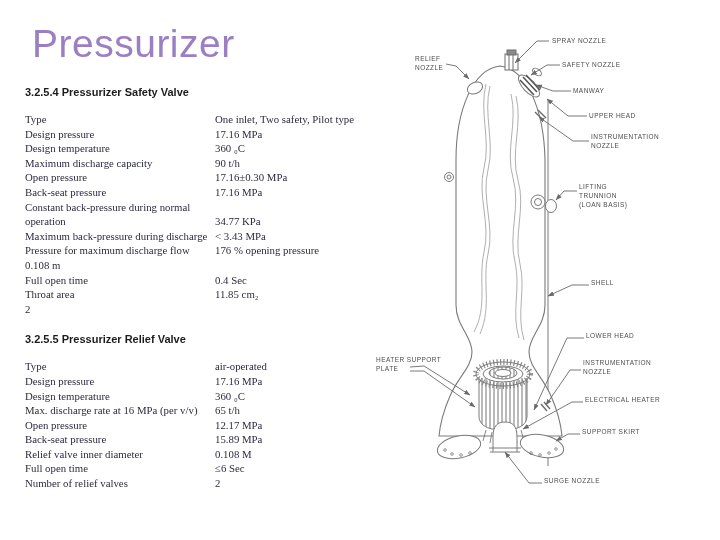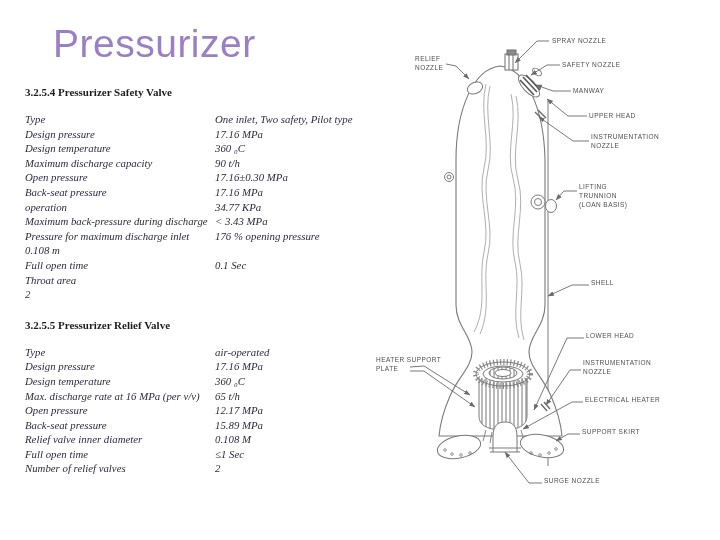--- a/index.html
+++ b/index.html
@@ -1,24 +1,24 @@
 <!DOCTYPE html>
 <html><head>
 <meta charset="utf-8">
 <style>
   html,body{margin:0;padding:0;background:#e8e8e8;}
   .slide{position:relative;width:720px;height:540px;background:#ffffff;overflow:hidden;
          font-family:"Liberation Serif",serif;}
-  .slide-title{position:absolute;left:53px;top:22px;
+  .slide-title{position:absolute;left:32px;top:22px;
          font-family:"Liberation Sans",sans-serif;font-weight:300;
          font-size:39px;letter-spacing:.5px;color:#9b7fc3;}
   .content{position:absolute;left:25px;top:86px;width:340px;}
-  .section-heading{font-family:Liberation Serif, serif;font-weight:700;
+  .section-heading{font-family:Liberation Sans, sans-serif;font-weight:700;
          font-size:11px;color:#1c1c1c;margin:0 0 14px 0;}
-  .spec-table{margin:0 0 17px 0;font-style:italic;}
+  .spec-table{margin:0 0 17px 0;}
   .spec-row{display:flex;font-size:10.8px;line-height:14.6px;color:#2b2b40;}
   .spec-label{width:190px;flex:none;}
   .spec-value{flex:1;}
   .diagram{position:absolute;left:0;top:0;width:720px;height:540px;}
   .diagram svg{position:absolute;left:0;top:0;}
   .dlabel{position:absolute;font-family:"Liberation Sans",sans-serif;
          font-size:6.5px;line-height:1.35;letter-spacing:.45px;color:#4d4d4d;
          white-space:pre-line;}
 </style>
 </head>
@@ -50,40 +50,45 @@
           </div>
           <div class="spec-row">
             <span class="spec-label">Open pressure</span>
             <span class="spec-value">17.16±0.30 MPa</span>
           </div>
           <div class="spec-row">
             <span class="spec-label">Back-seat pressure</span>
             <span class="spec-value">17.16 MPa</span>
           </div>
           <div class="spec-row">
+            <span class="spec-label">Constant back-pressure during normal</span>
+            <span class="spec-value"></span>
+          </div>
+          <div class="spec-row">
             <span class="spec-label">operation</span>
             <span class="spec-value">34.77 KPa</span>
           </div>
           <div class="spec-row">
             <span class="spec-label">Maximum back-pressure during discharge</span>
             <span class="spec-value">&lt; 3.43 MPa</span>
           </div>
           <div class="spec-row">
-            <span class="spec-label">Pressure for maximum discharge inlet</span>
+            <span class="spec-label">Pressure for maximum discharge flow</span>
             <span class="spec-value">176 % opening pressure</span>
           </div>
           <div class="spec-row">
             <span class="spec-value">0.108 m</span>
           </div>
           <div class="spec-row">
             <span class="spec-label">Full open time</span>
-            <span class="spec-value">0.1 Sec</span>
+            <span class="spec-value">0.4 Sec</span>
           </div>
           <div class="spec-row">
             <span class="spec-label">Throat area</span>
+            <span class="spec-value">11.85 cm₂</span>
           </div>
           <div class="spec-row">
             <span class="spec-value">2</span>
           </div>
         </div>
     </div>
     <div>
       <h3 class="section-heading">3.2.5.5 Pressurizer Relief Valve</h3>
       <div class="spec-table">
           <div class="spec-row">
@@ -109,21 +114,21 @@
           <div class="spec-row">
             <span class="spec-label">Back-seat pressure</span>
             <span class="spec-value">15.89 MPa</span>
           </div>
           <div class="spec-row">
             <span class="spec-label">Relief valve inner diameter</span>
             <span class="spec-value">0.108 M</span>
           </div>
           <div class="spec-row">
             <span class="spec-label">Full open time</span>
-            <span class="spec-value">≤1 Sec</span>
+            <span class="spec-value">≤6 Sec</span>
           </div>
           <div class="spec-row">
             <span class="spec-label">Number of relief valves</span>
             <span class="spec-value">2</span>
           </div>
         </div>
     </div>
   </div>
 
   <div class="diagram">

